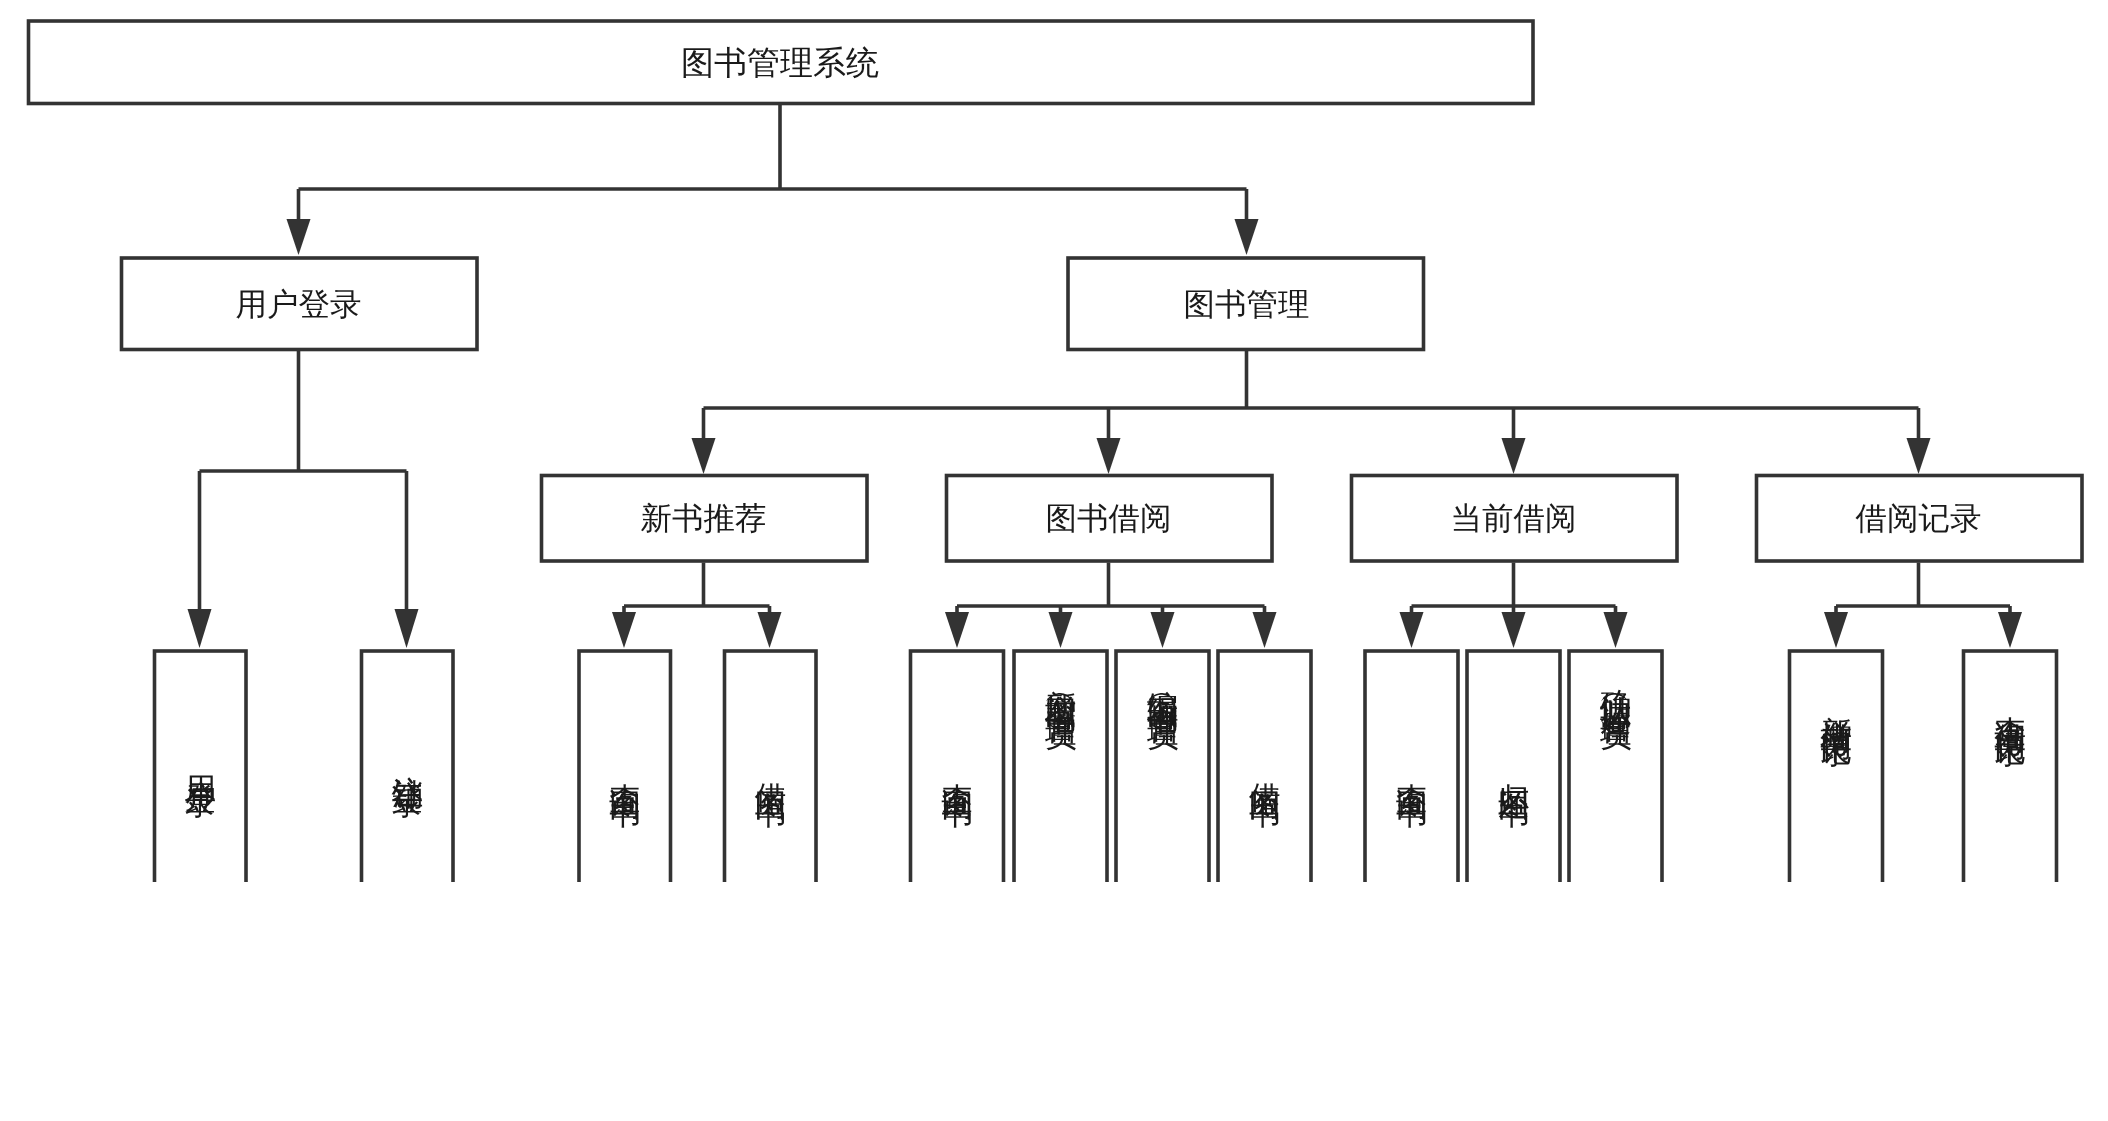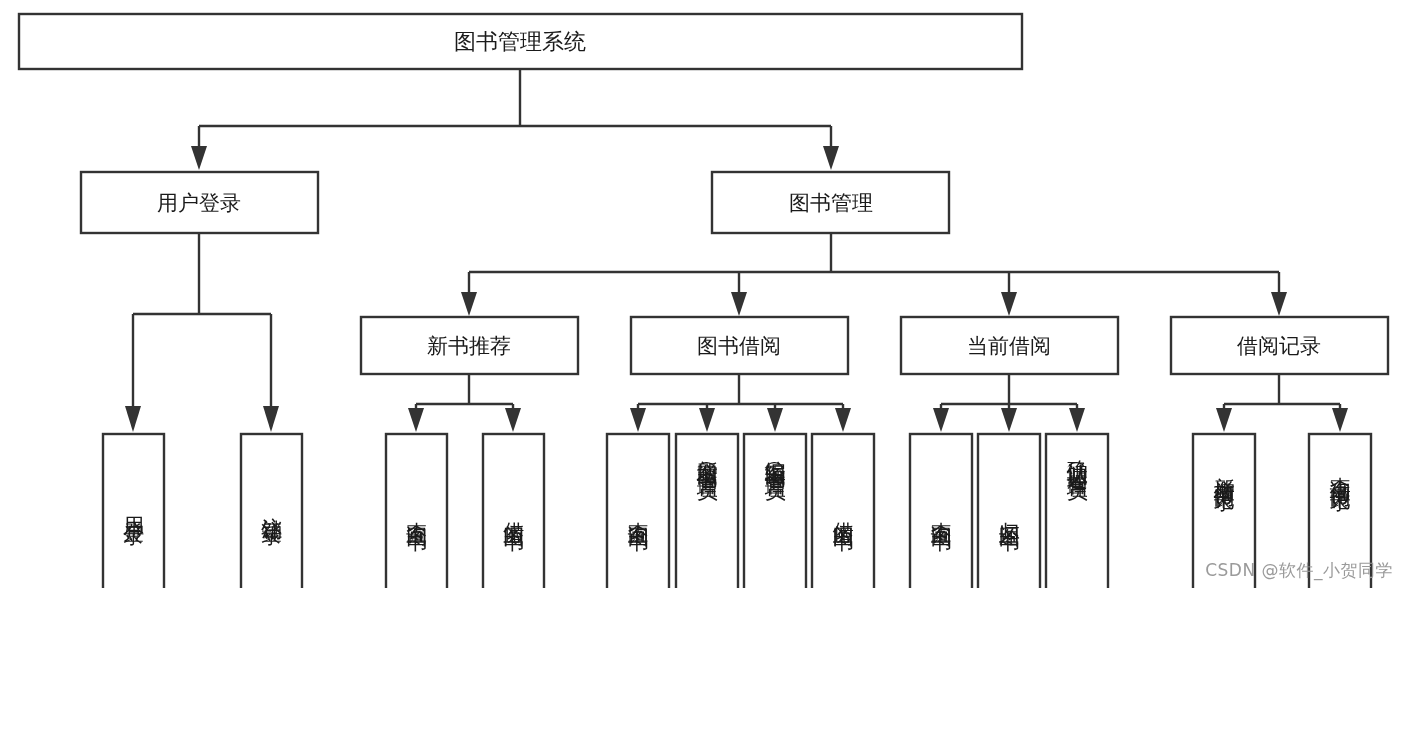--- a/index.html
+++ b/index.html
@@ -242,15 +242,14 @@
     <span class="leaf-label">确认归还（管理员）</span>
   </div>
 
   <div class="leaf-label-wrap" style="left:1193px; top:460px; width:62px; height:278px;">
     <span class="leaf-label">新增借阅记录</span>
   </div>
   <div class="leaf-label-wrap" style="left:1309px; top:460px; width:62px; height:278px;">
     <span class="leaf-label">查询借阅记录</span>
   </div>
 
-  <div class="watermark">CSDN @软件_小贺同学</div>
 
 </div>
 
 </body></html>

